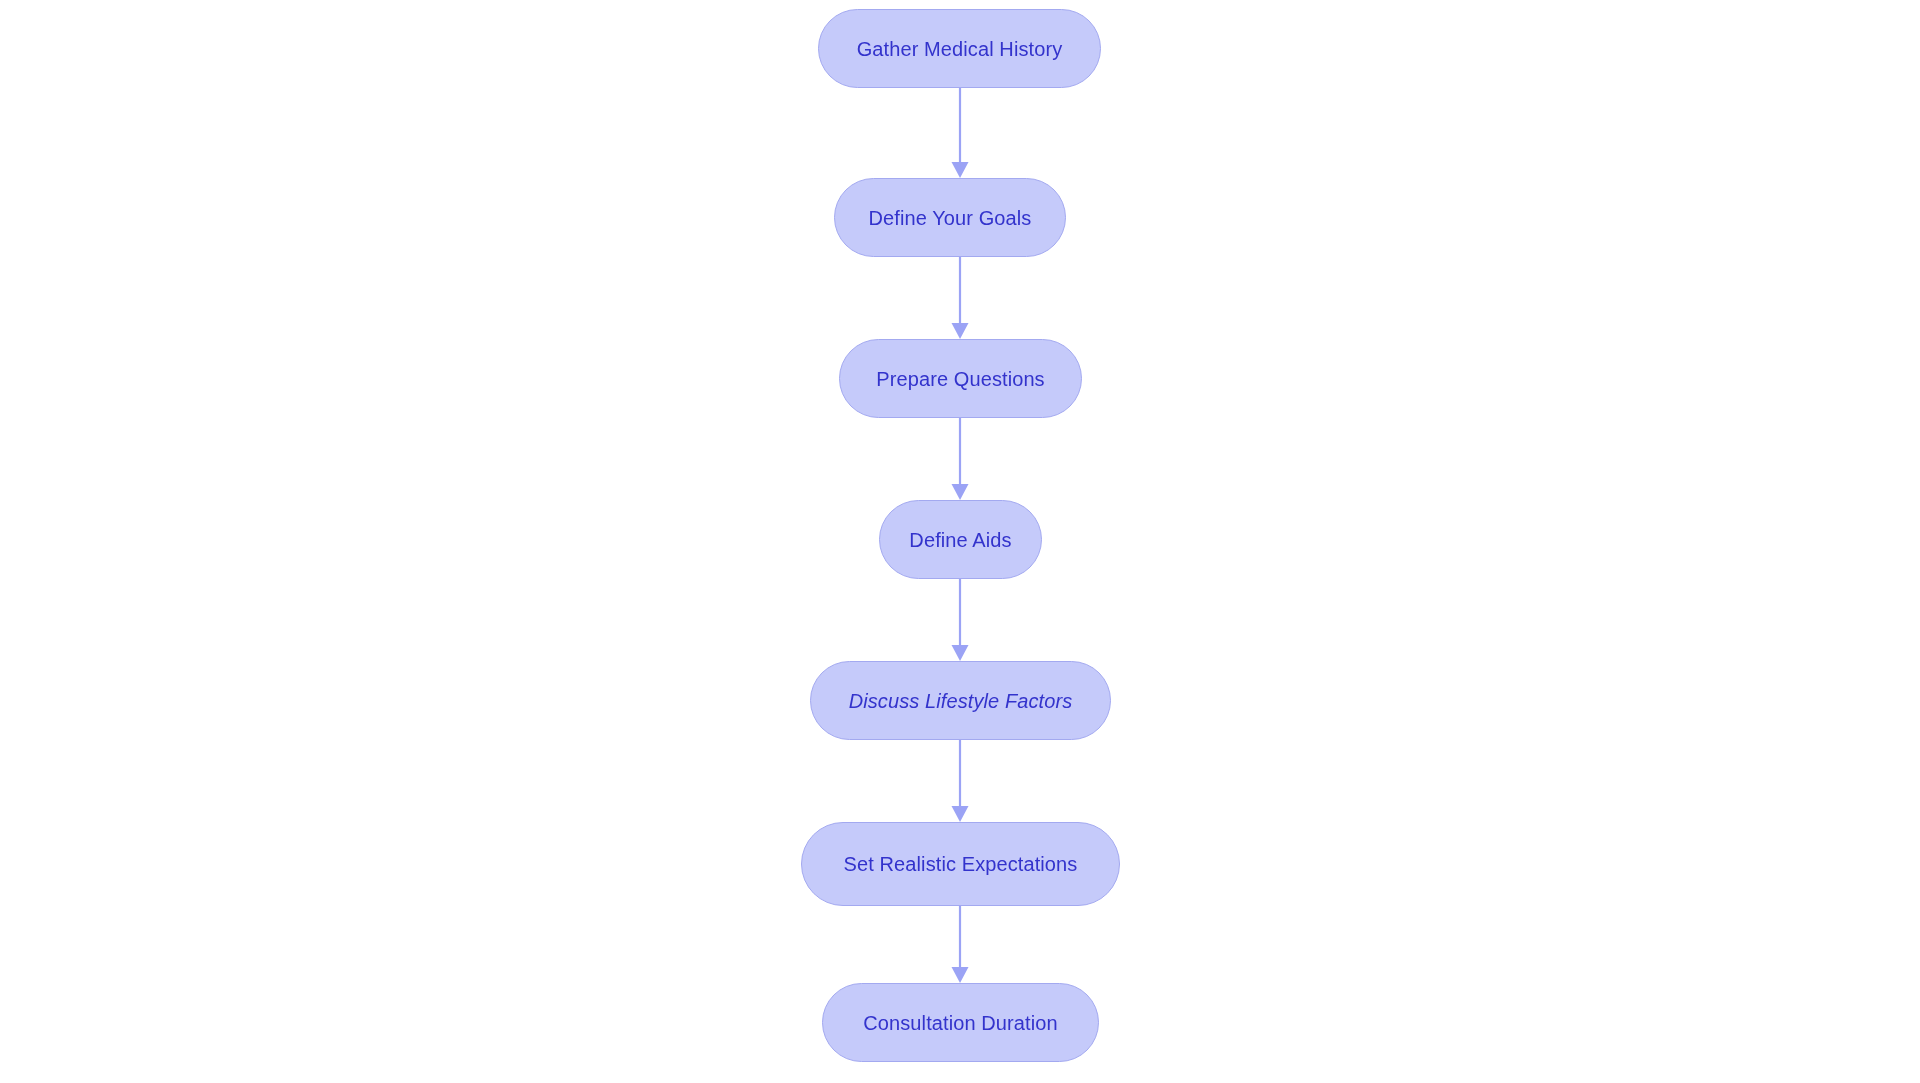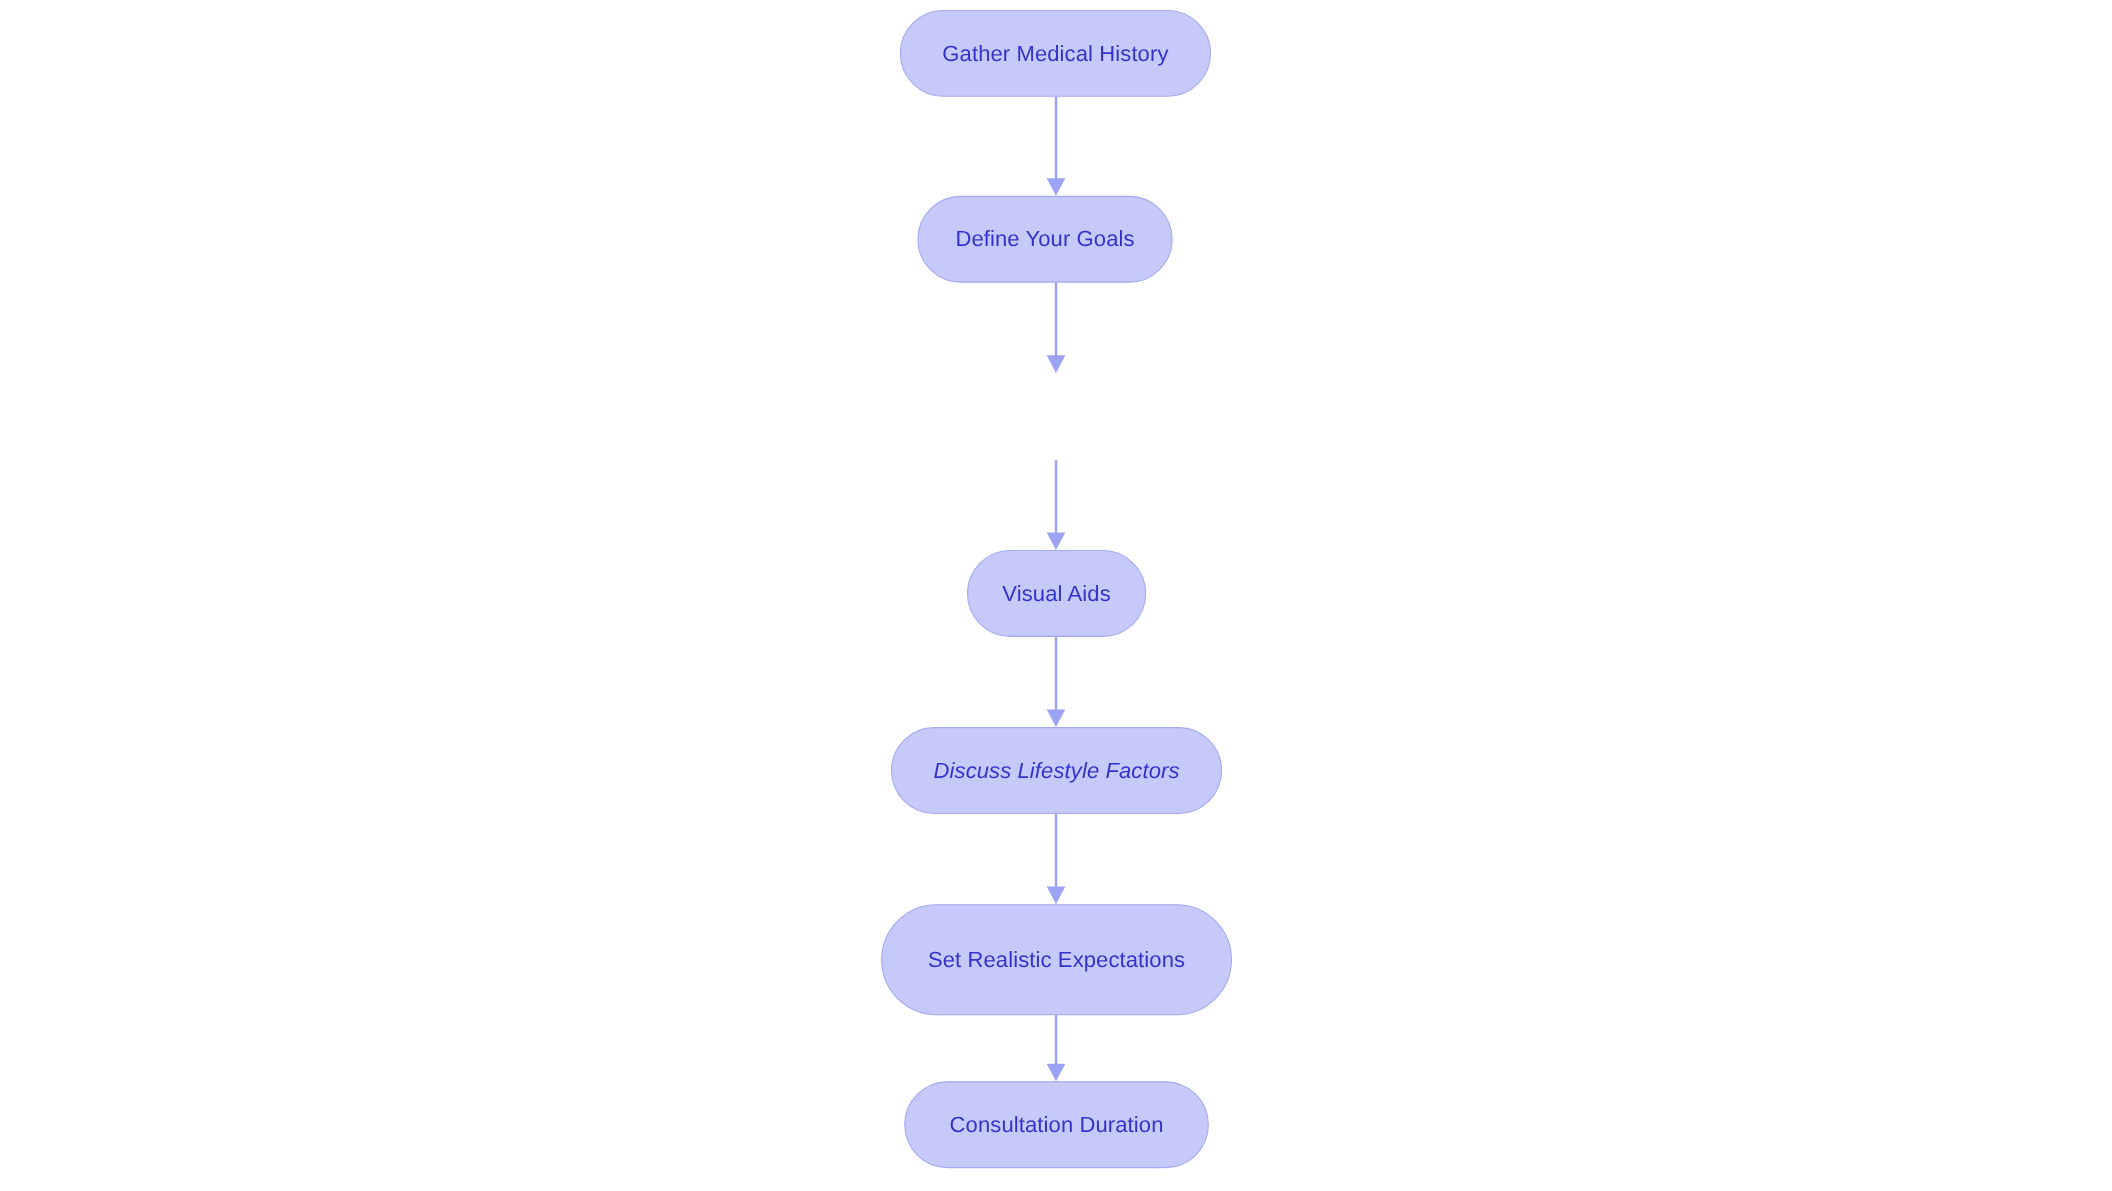--- a/index.html
+++ b/index.html
@@ -106,30 +106,33 @@
   <div class="flow-column" id="node-layer">
 
     <div class="node" id="node-1" style="left: 818px; top: 9px; width: 283px; height: 79px; background: rgb(197, 202, 250); border-color: rgb(163, 169, 240); color: rgb(51, 51, 204);">
       <span class="node-label">Gather Medical History</span>
     </div>
 
     <div class="node" id="node-2" style="left: 834px; top: 178px; width: 232px; height: 79px; background: rgb(197, 202, 250); border-color: rgb(163, 169, 240); color: rgb(51, 51, 204);">
       <span class="node-label">Define Your Goals</span>
     </div>
 
+    <div class="node" id="node-3" style="left: 839px; top: 339px; width: 243px; height: 79px; background: rgb(197, 202, 250); border-color: rgb(163, 169, 240); color: rgb(51, 51, 204);">
+      <span class="node-label">Prepare Questions</span>
+    </div>
 
     <div class="node" id="node-4" style="left: 879px; top: 500px; width: 163px; height: 79px; background: rgb(197, 202, 250); border-color: rgb(163, 169, 240); color: rgb(51, 51, 204);">
-      <span class="node-label">Visual Aids</span>
+      <span class="node-label">Define Aids</span>
     </div>
 
     <div class="node" id="node-5" style="left: 810px; top: 661px; width: 301px; height: 79px; background: rgb(197, 202, 250); border-color: rgb(163, 169, 240); color: rgb(51, 51, 204); font-style: italic;">
       <span class="node-label">Discuss Lifestyle Factors</span>
     </div>
 
-    <div class="node" id="node-6" style="left: 801px; top: 822px; width: 319px; height: 101px; background: rgb(197, 202, 250); border-color: rgb(163, 169, 240); color: rgb(51, 51, 204);">
+    <div class="node" id="node-6" style="left: 801px; top: 822px; width: 319px; height: 84px; background: rgb(197, 202, 250); border-color: rgb(163, 169, 240); color: rgb(51, 51, 204);">
       <span class="node-label">Set Realistic Expectations</span>
     </div>
 
     <div class="node" id="node-7" style="left: 822px; top: 983px; width: 277px; height: 79px; background: rgb(197, 202, 250); border-color: rgb(163, 169, 240); color: rgb(51, 51, 204);">
       <span class="node-label">Consultation Duration</span>
     </div>
 
   </div>
 </div>
 

